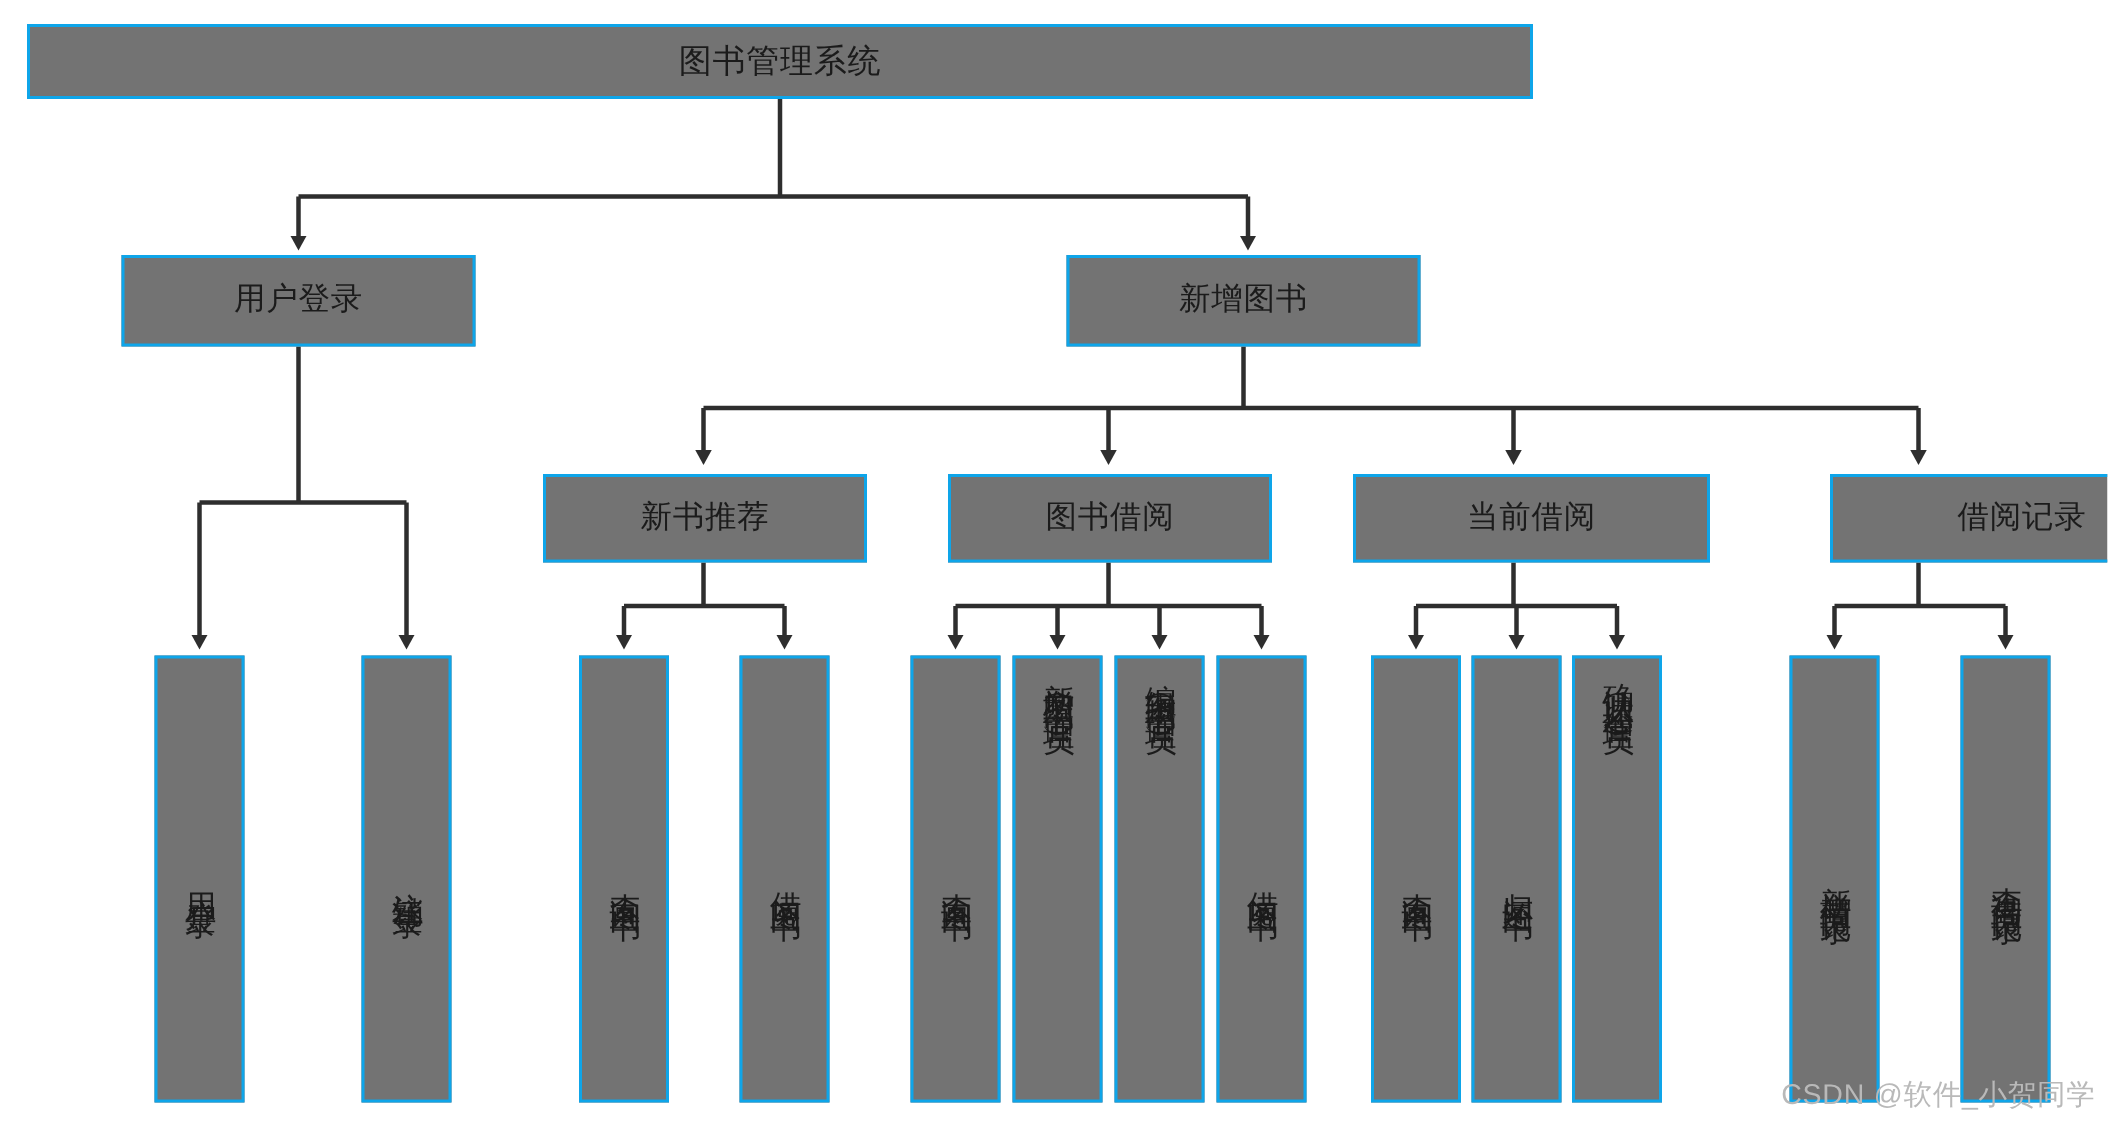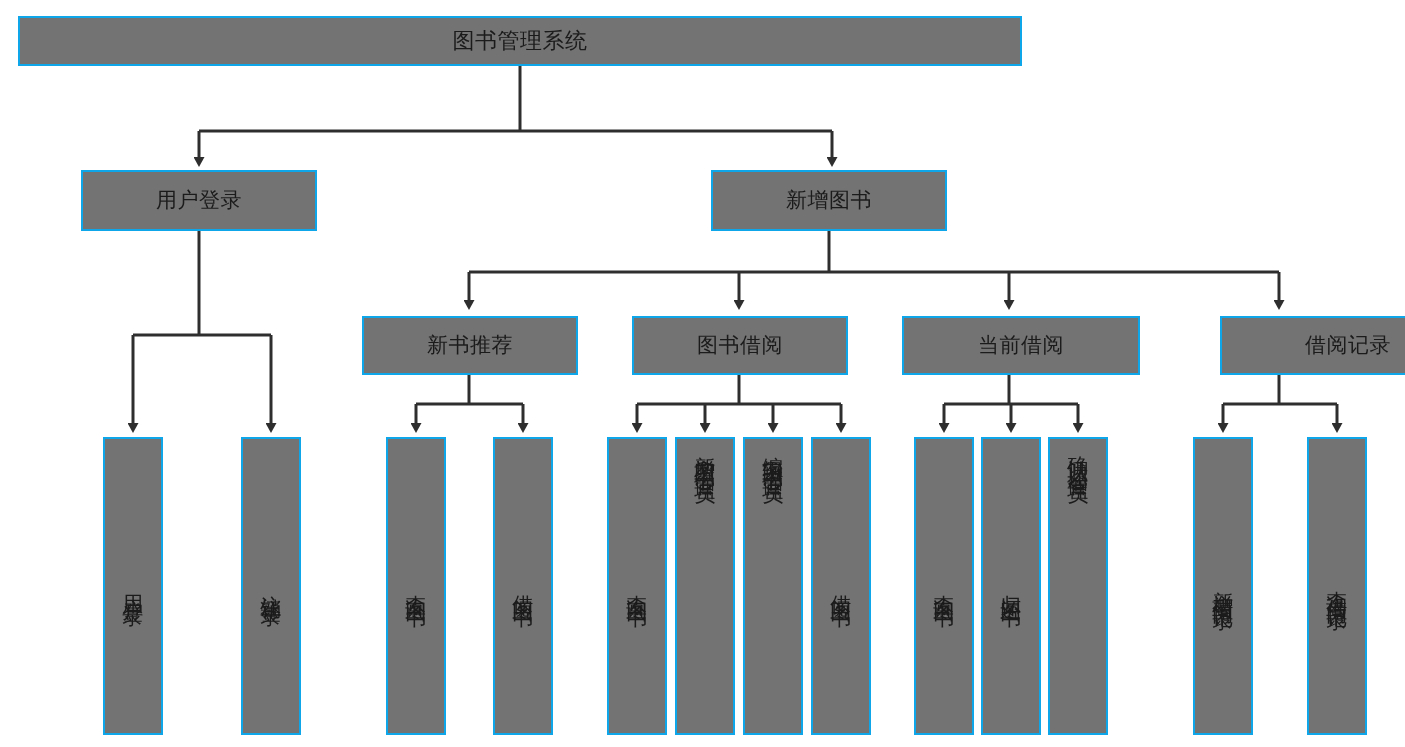--- a/index.html
+++ b/index.html
@@ -193,14 +193,15 @@
     <span class="label">确认归还（管理员）</span>
   </div>
 
   <div class="node v-node mid" style="left:1193px; top:437px; width:60px; height:298px;">
     <span class="label">新增借阅记录</span>
   </div>
   <div class="node v-node mid" style="left:1307px; top:437px; width:60px; height:298px;">
     <span class="label">查询借阅记录</span>
   </div>
 
+  <div class="watermark">CSDN @软件_小贺同学</div>
 
 </div>
 
 </body></html>

